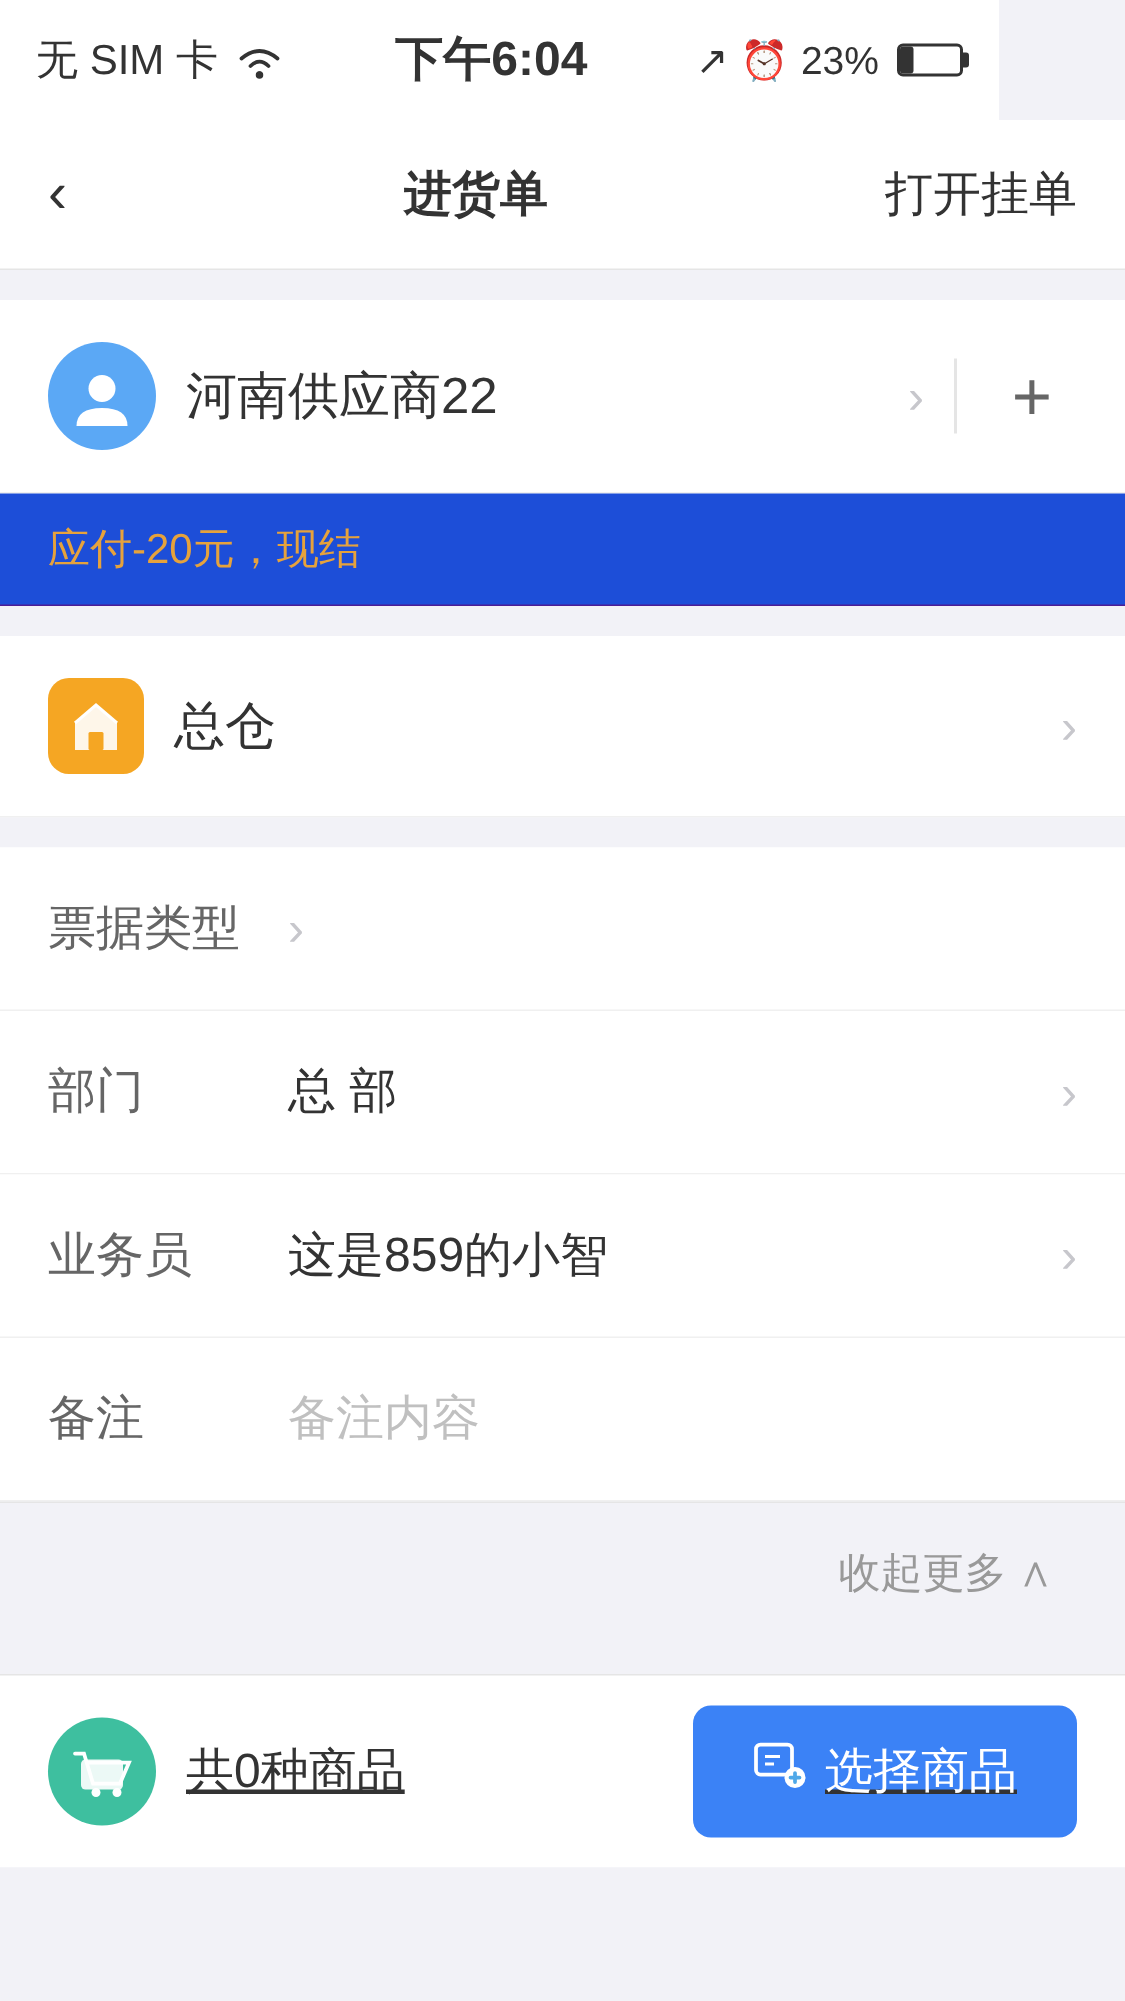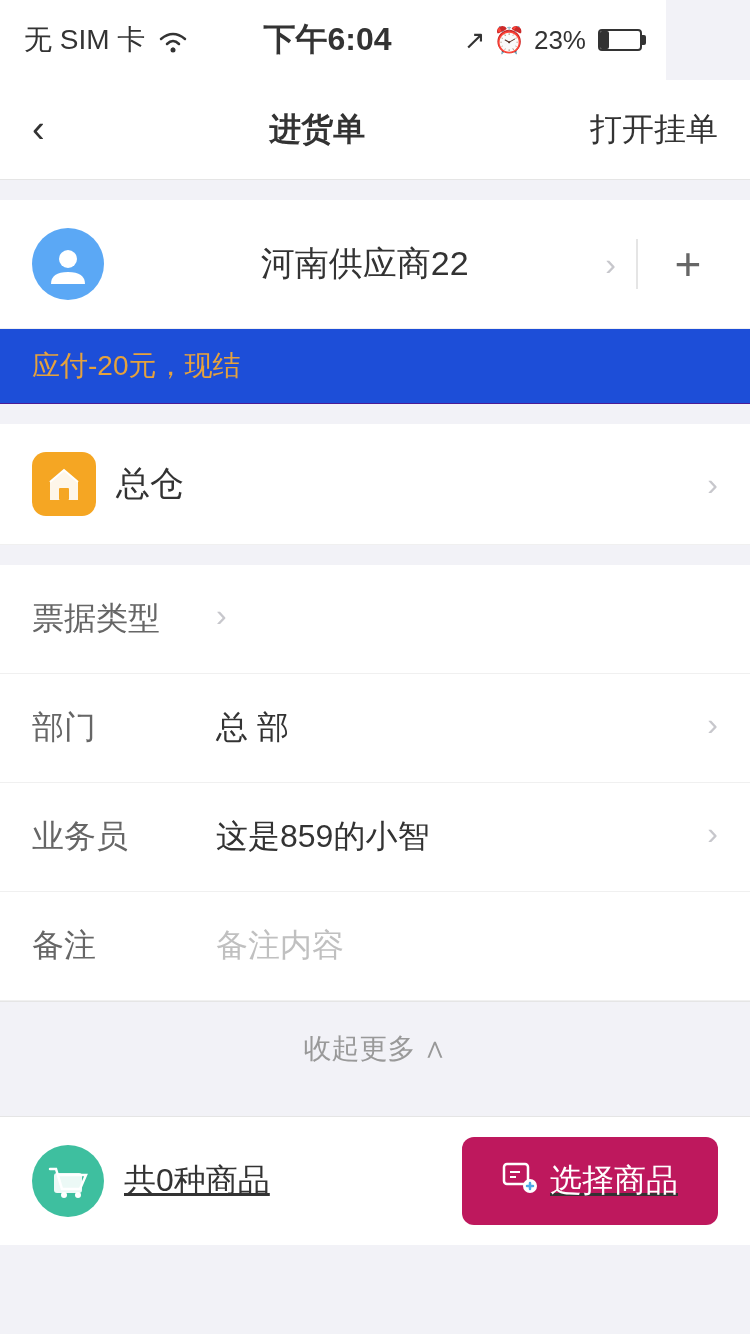--- a/index.html
+++ b/index.html
@@ -113,21 +113,20 @@
       justify-content: center;
       margin-right: 20px;
       flex-shrink: 0;
     }
     .supplier-avatar svg { width: 44px; height: 44px; }
     .supplier-name {
       flex: 1;
       font-size: 34px;
       color: #333;
       font-weight: 500;
-      text-align: center;
     }
     .chevron {
       color: #c7c7cc;
       font-size: 32px;
       margin-right: 20px;
     }
     .add-btn {
       width: 60px;
       height: 60px;
       display: flex;
@@ -149,26 +148,25 @@
       background: #1d4ed8;
       padding: 18px 32px;
       font-size: 28px;
       color: #e6a23c;
       border-bottom: 1px solid #4c1d95;
     }
 
     
     .form-row {
       display: flex;
-      align-items: flex-start;
+      align-items: center;
       padding: 32px;
       background: #fff;
       border-bottom: 1px solid #f0f0f0;
       min-height: 100px;
-      gap: 24px;
     }
     .form-label {
       font-size: 32px;
       color: #666;
       width: 160px;
       flex-shrink: 0;
     }
     .form-value {
       flex: 1;
       font-size: 32px;
@@ -211,21 +209,21 @@
     
     .collapse-toggle {
       background: #f2f2f7;
       padding: 28px 48px;
       text-align: center;
       font-size: 28px;
       color: #999;
       cursor: pointer;
       display: flex;
       align-items: center;
-      justify-content: center;
+      justify-content: flex-end;
       gap: 8px;
       border-top: 1px solid #e5e5e5;
     }
 
     
     .product-bar {
       display: flex;
       align-items: center;
       padding: 20px 32px;
       background: #fff;
@@ -243,21 +241,21 @@
       margin-right: 20px;
       flex-shrink: 0;
     }
     .product-icon svg { width: 40px; height: 40px; }
     .product-count {
       flex: 1;
       font-size: 32px;
       color: #333;
     }
     .select-btn {
-      background: #be185d;
+      background: #3b82f6;
       color: #fff;
       font-size: 32px;
       padding: 22px 40px;
       border-radius: 12px;
       cursor: pointer;
       display: flex;
       align-items: center;
       gap: 12px;
       white-space: nowrap;
     }

